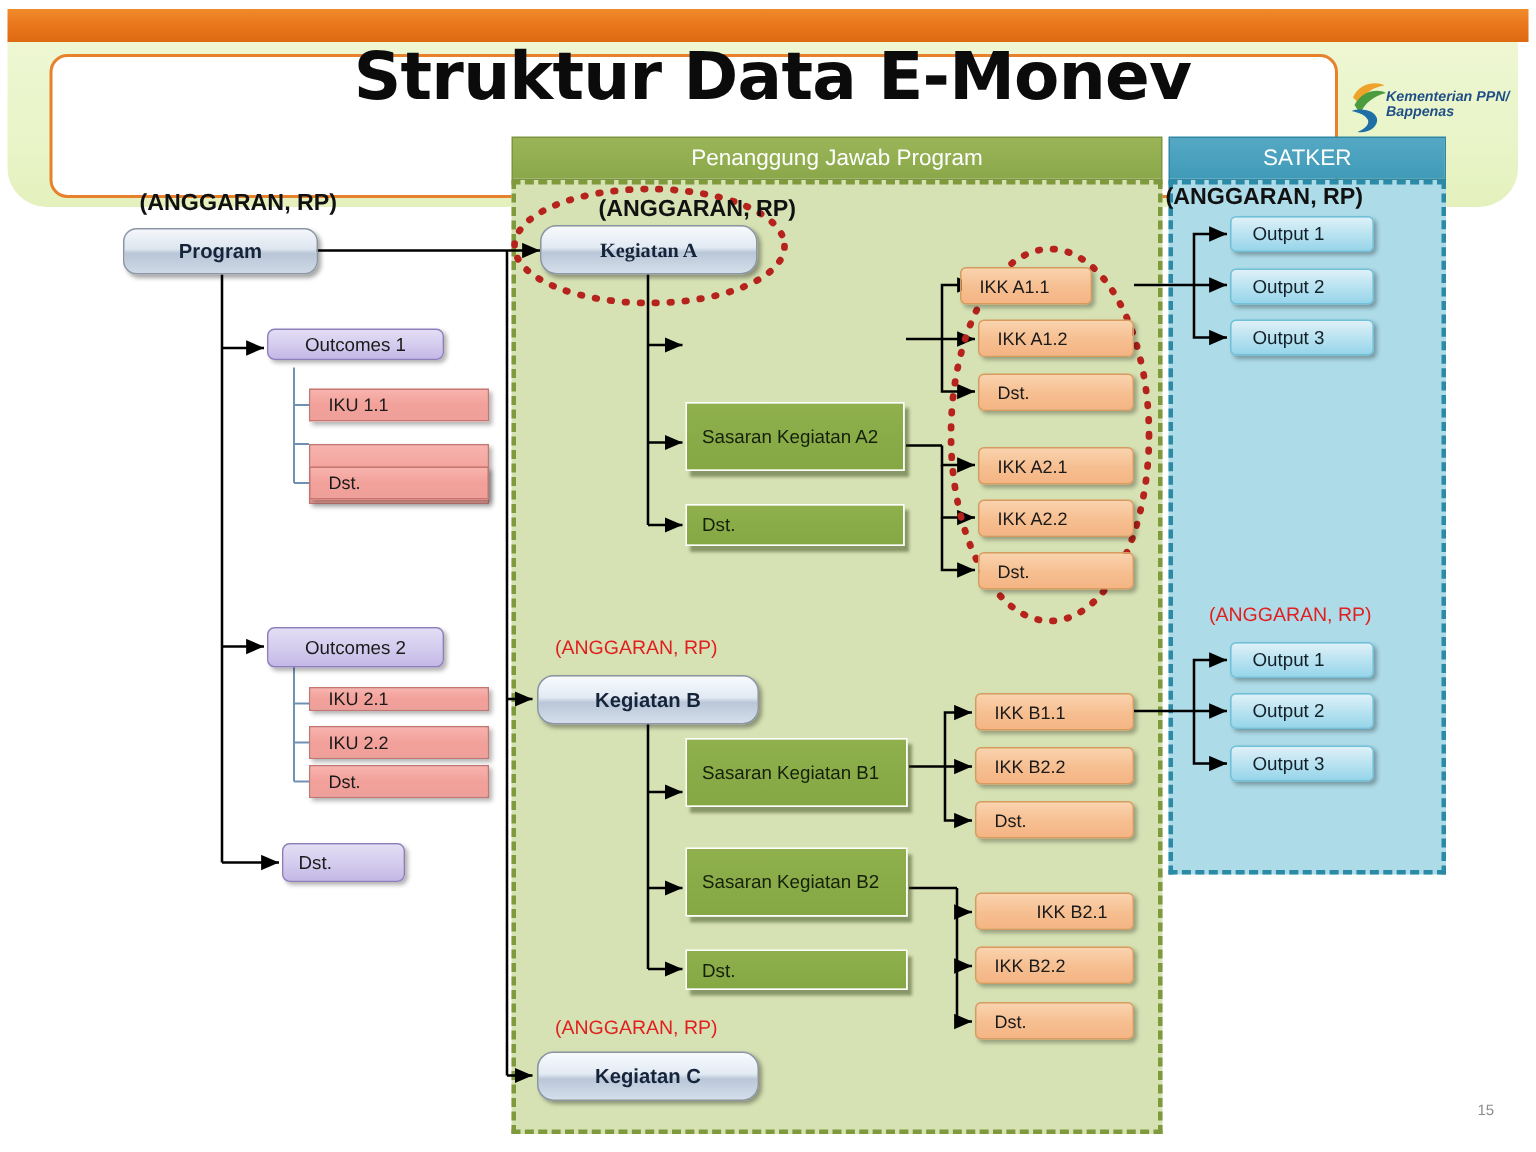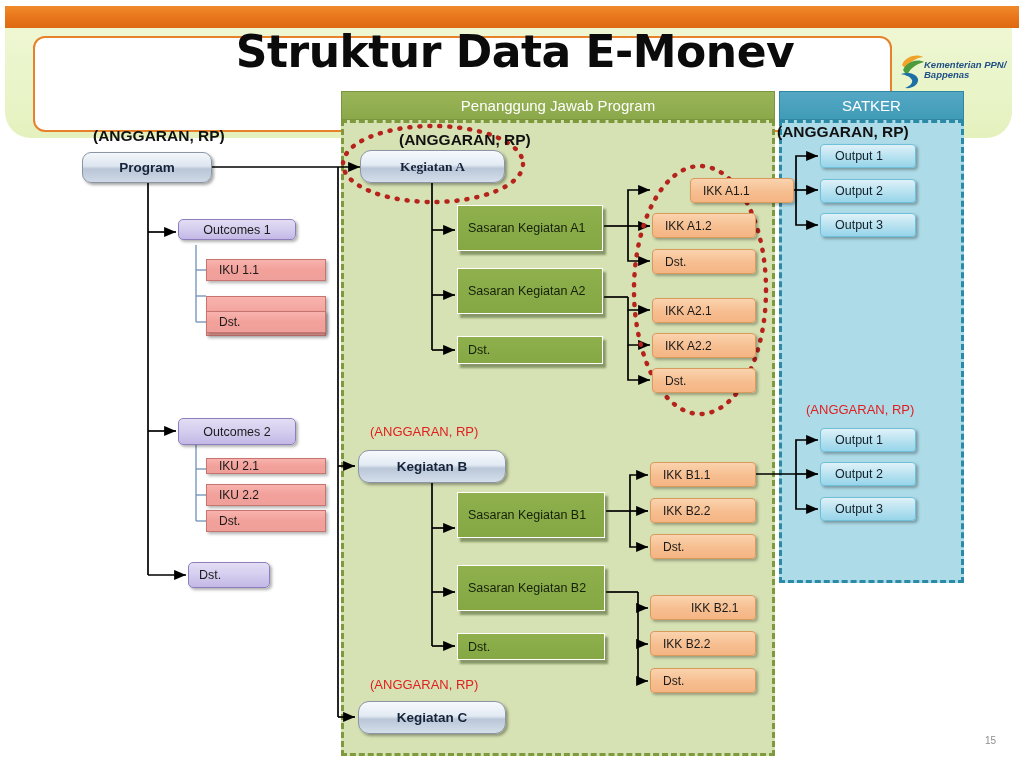--- a/index.html
+++ b/index.html
@@ -233,31 +233,28 @@
 
   <div class="box box-dstleft" style="left:188px;top:562px;width:82px;height:26px;">
     <span>Dst.</span>
   </div>
 
   <div class="anggaran" style="left:399px;top:131px;">(ANGGARAN, RP)</div>
   <div class="box box-kegiatan" style="left:360px;top:150px;width:145px;height:33px;font-family:Liberation Serif, serif;">
     <span>Kegiatan A</span>
   </div>
 
-  <div class="box box-sasaran" style="left:457px;top:205px;width:146px;height:46px;">
-    <span>Sasaran Kegiatan A1</span>
-  </div>
   <div class="box box-sasaran" style="left:457px;top:268px;width:146px;height:46px;">
     <span>Sasaran Kegiatan A2</span>
   </div>
   <div class="box box-sasaran" style="left:457px;top:336px;width:146px;height:28px;">
     <span>Dst.</span>
   </div>
 
-  <div class="box box-ikk" style="left:690px;top:178px;width:104px;height:25px;text-align:center;">
+  <div class="box box-ikk" style="left:640px;top:178px;width:88px;height:25px;text-align:center;">
     <span>IKK A1.1</span>
   </div>
   <div class="box box-ikk" style="left:652px;top:213px;width:104px;height:25px;">
     <span>IKK A1.2</span>
   </div>
   <div class="box box-ikk" style="left:652px;top:249px;width:104px;height:25px;">
     <span>Dst.</span>
   </div>
 
   <div class="box box-ikk" style="left:652px;top:298px;width:104px;height:25px;">

